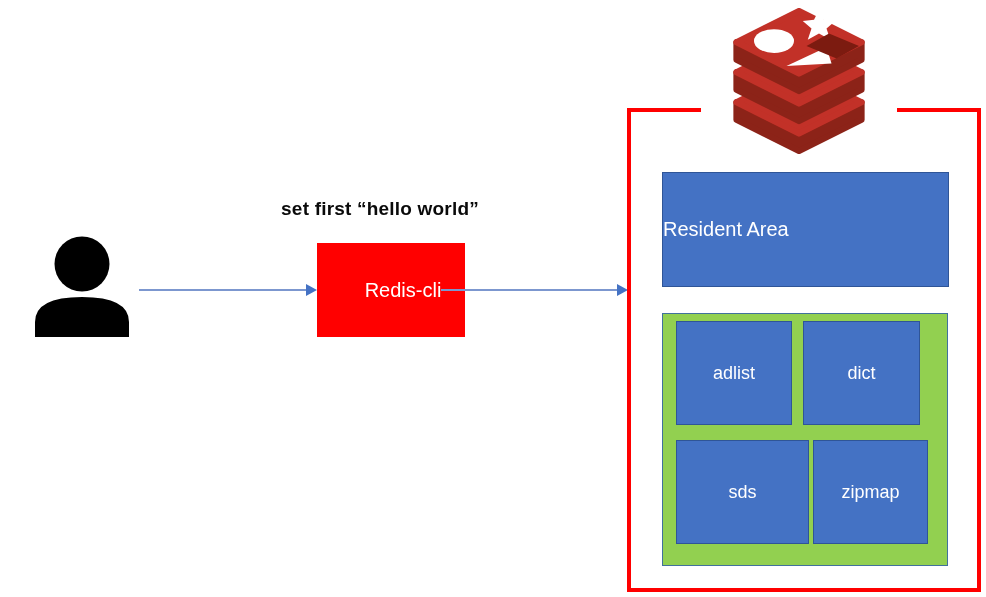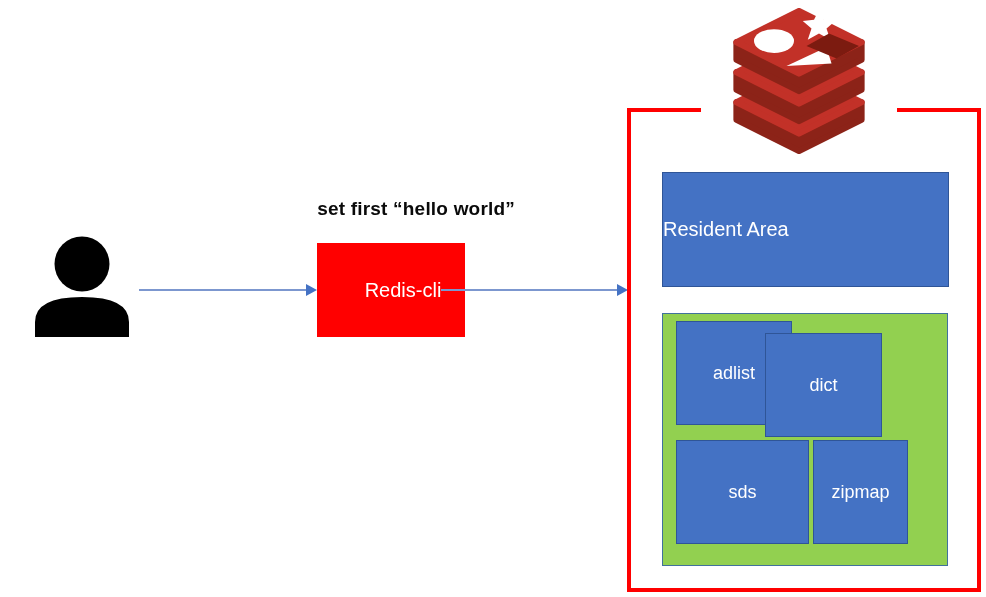--- a/index.html
+++ b/index.html
@@ -22,21 +22,21 @@
     width: 986px;
     height: 597px;
     background: #ffffff;
     overflow: hidden;
     font-family: "Liberation Sans", sans-serif;
   }
   .abs { position: absolute; }
 
   .command-label {
     left: 245px; top: 198px; width: 270px;
-    text-align: right;
+    text-align: center;
     font-size: 19px;
     font-weight: bold;
     color: var(--text_dark);
     letter-spacing: 0.2px;
   }
 
   .arrow-line {
     height: 2px;
     background: var(--arrow_line);
     top: 289px;
@@ -97,23 +97,23 @@
   .module {
     background: var(--blue);
     border: 1px solid var(--blue_border);
     box-sizing: border-box;
     color: var(--text_light);
     display: flex; align-items: center; justify-content: center;
     font-size: 18px;
     z-index: 3;
   }
   .module-adlist { left: 676px; top: 321px; width: 116px; height: 104px; }
-  .module-dict   { left: 765px; top: 321px; width: 117px; height: 104px; margin-top: 12px; }
+  .module-dict   { left: 803px; top: 321px; width: 117px; height: 104px; }
   .module-sds    { left: 676px; top: 440px; width: 133px; height: 104px; }
-  .module-zipmap { left: 813px; top: 440px; width: 95px; height: 104px; }
+  .module-zipmap { left: 813px; top: 440px; width: 115px; height: 104px; }
 
   .person { left: 35px; top: 236px; }
 </style>
 </head>
 <body>
 
 <div class="canvas">
 
   <svg class="abs person" width="95" height="101" viewBox="0 0 95 101">
     <circle cx="47" cy="28" r="27.5" fill="#000"></circle>

